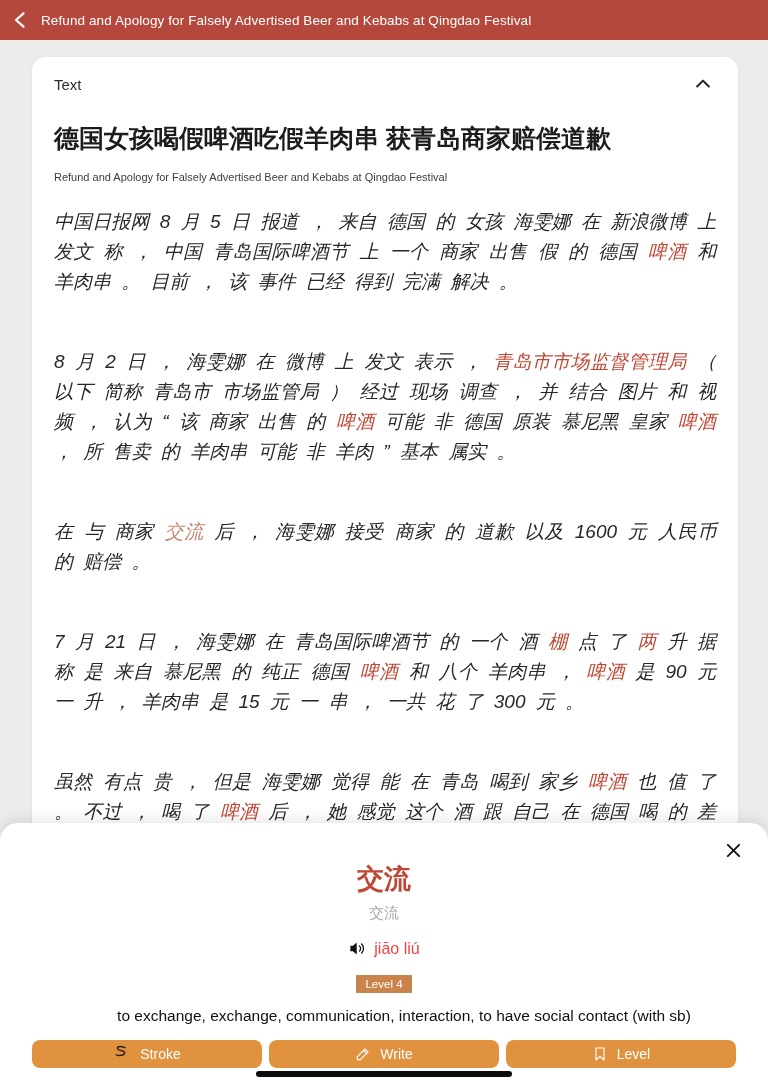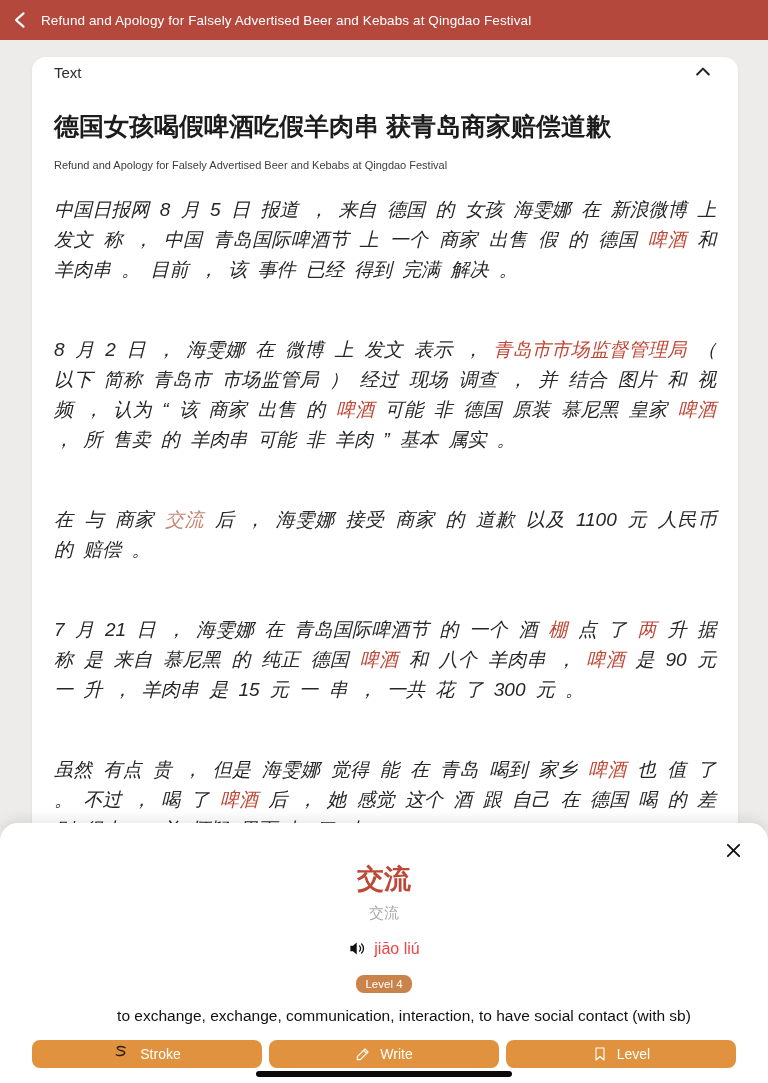--- a/index.html
+++ b/index.html
@@ -22,21 +22,21 @@
     position:absolute;top:0;left:0;right:0;height:40px;
     background:var(--c-topbar);
     display:flex;align-items:center;padding:0 10px;gap:9px;
   }
   .topbar .back{width:22px;height:22px;display:flex;align-items:center;justify-content:center;cursor:pointer;}
   .topbar .bar-title{color:#fff;font-size:13.5px;letter-spacing:.1px;white-space:nowrap;}
   
   .card{
     position:absolute;top:57px;left:32px;right:30px;bottom:0;
     background:#fff;border-radius:14px 14px 0 0;
-    padding:2px 22px 0 22px;
+    padding:14px 22px 0 22px;
     box-shadow:0 1px 4px rgba(0,0,0,.05);
     overflow:hidden;
   }
   .card-header{display:flex;align-items:center;justify-content:space-between;}
   .section-label{font-size:15px;color:#2e2e2e;}
   .collapse-btn{width:26px;height:26px;display:flex;align-items:center;justify-content:center;cursor:pointer;}
   .title-zh{margin-top:24px;font-size:25px;font-weight:700;color:#1c1c1c;line-height:1.4;}
   .title-en{margin-top:15px;font-size:11px;color:#3d3d3d;}
   .article-body{margin-top:24px;}
   .article-body p{
@@ -54,21 +54,21 @@
   }
   .popup .close{
     position:absolute;top:16px;right:24px;width:22px;height:22px;
     display:flex;align-items:center;justify-content:center;cursor:pointer;
   }
   .popup .word{margin-top:38px;font-size:27px;font-weight:700;color:var(--c-accent);}
   .popup .variant{margin-top:7px;font-size:15px;color:#A9A9A9;}
   .popup .pron{margin-top:16px;display:flex;align-items:center;justify-content:center;gap:7px;font-size:16px;color:#ef4444;}
   .popup .badge{
     display:inline-block;margin-top:17px;background:var(--c-badge);color:#fff;
-    font-size:11.5px;padding:3px 9px;border-radius:8px;
+    font-size:11.5px;padding:3px 9px;border-radius:1px;
   }
   .popup .definition{margin-top:14px;font-size:15.5px;color:#101010;padding:0 20px;margin-left:40px;}
   .popup .btn-row{margin-top:15px;display:flex;gap:7px;padding:0 32px;}
   .popup .action-btn{
     flex:1;height:28px;background:var(--c-button);border:none;border-radius:8px;
     color:#fff;font-size:14px;display:flex;align-items:center;justify-content:center;gap:9px;
     cursor:pointer;font-family:inherit;
   }
   .home-indicator{
     position:absolute;bottom:6px;left:50%;transform:translateX(-50%);
@@ -99,21 +99,21 @@
           <polyline points="5,15 12,8 19,15" fill="none" stroke="#222222" stroke-width="2.4" stroke-linecap="round" stroke-linejoin="round"></polyline>
         </svg>
       </span>
     </div>
   </div>
   <div class="title-zh">德国女孩喝假啤酒吃假羊肉串 获青岛商家赔偿道歉</div>
   <div class="title-en">Refund and Apology for Falsely Advertised Beer and Kebabs at Qingdao Festival</div>
   <div class="article-body">
       <p><span>中国日报网</span> <span>8</span> <span>月</span> <span>5</span> <span>日</span> <span>报道</span> <span>，</span> <span>来自</span> <span>德国</span> <span>的</span> <span>女孩</span> <span>海雯娜</span> <span>在</span> <span>新浪微博</span> <span>上</span> <span>发文</span> <span>称</span> <span>，</span> <span>中国</span> <span>青岛国际啤酒节</span> <span>上</span> <span>一个</span> <span>商家</span> <span>出售</span> <span>假</span> <span>的</span> <span>德国</span> <span class="hl">啤酒</span> <span>和</span> <span>羊肉串</span> <span>。</span> <span>目前</span> <span>，</span> <span>该</span> <span>事件</span> <span>已经</span> <span>得到</span> <span>完满</span> <span>解决</span> <span>。</span></p>
       <p><span>8</span> <span>月</span> <span>2</span> <span>日</span> <span>，</span> <span>海雯娜</span> <span>在</span> <span>微博</span> <span>上</span> <span>发文</span> <span>表示</span> <span>，</span> <span class="hl">青岛市市场监督管理局</span> <span>（</span> <span>以下</span> <span>简称</span> <span>青岛市</span> <span>市场监管局</span> <span>）</span> <span>经过</span> <span>现场</span> <span>调查</span> <span>，</span> <span>并</span> <span>结合</span> <span>图片</span> <span>和</span> <span>视频</span> <span>，</span> <span>认为</span> <span>“</span> <span>该</span> <span>商家</span> <span>出售</span> <span>的</span> <span class="hl">啤酒</span> <span>可能</span> <span>非</span> <span>德国</span> <span>原装</span> <span>慕尼黑</span> <span>皇家</span> <span class="hl">啤酒</span> <span>，</span> <span>所</span> <span>售卖</span> <span>的</span> <span>羊肉串</span> <span>可能</span> <span>非</span> <span>羊肉</span> <span>”</span> <span>基本</span> <span>属实</span> <span>。</span></p>
-      <p><span>在</span> <span>与</span> <span>商家</span> <span class="hl-sel">交流</span> <span>后</span> <span>，</span> <span>海雯娜</span> <span>接受</span> <span>商家</span> <span>的</span> <span>道歉</span> <span>以及</span> <span>1100</span> <span>元</span> <span>人民币</span> <span>的</span> <span>赔偿</span> <span>。</span></p>
+      <p><span>在</span> <span>与</span> <span>商家</span> <span class="hl-sel">交流</span> <span>后</span> <span>，</span> <span>海雯娜</span> <span>接受</span> <span>商家</span> <span>的</span> <span>道歉</span> <span>以及</span> <span>1600</span> <span>元</span> <span>人民币</span> <span>的</span> <span>赔偿</span> <span>。</span></p>
       <p><span>7</span> <span>月</span> <span>21</span> <span>日</span> <span>，</span> <span>海雯娜</span> <span>在</span> <span>青岛国际啤酒节</span> <span>的</span> <span>一个</span> <span>酒</span> <span class="hl">棚</span> <span>点</span> <span>了</span> <span class="hl">两</span> <span>升</span> <span>据称</span> <span>是</span> <span>来自</span> <span>慕尼黑</span> <span>的</span> <span>纯正</span> <span>德国</span> <span class="hl">啤酒</span> <span>和</span> <span>八个</span> <span>羊肉串</span> <span>，</span> <span class="hl">啤酒</span> <span>是</span> <span>90</span> <span>元</span> <span>一</span> <span>升</span> <span>，</span> <span>羊肉串</span> <span>是</span> <span>15</span> <span>元</span> <span>一</span> <span>串</span> <span>，</span> <span>一共</span> <span>花</span> <span>了</span> <span>300</span> <span>元</span> <span>。</span></p>
       <p><span>虽然</span> <span>有点</span> <span>贵</span> <span>，</span> <span>但是</span> <span>海雯娜</span> <span>觉得</span> <span>能</span> <span>在</span> <span>青岛</span> <span>喝到</span> <span>家乡</span> <span class="hl">啤酒</span> <span>也</span> <span>值</span> <span>了</span> <span>。</span> <span>不过</span> <span>，</span> <span>喝</span> <span>了</span> <span class="hl">啤酒</span> <span>后</span> <span>，</span> <span>她</span> <span>感觉</span> <span>这个</span> <span>酒</span> <span>跟</span> <span>自己</span> <span>在</span> <span>德国</span> <span>喝</span> <span>的</span> <span>差别</span> <span>很大</span> <span>，</span> <span>并</span> <span>怀疑</span> <span>里面</span> <span>加</span> <span>了</span> <span>水</span> <span>。</span></p>
     </div>
 </div>
 
 <div class="popup">
   <div class="close">
     <span>
       <svg width="17" height="17" viewBox="0 0 24 24">
         <line x1="4" y1="4" x2="20" y2="20" stroke="#111111" stroke-width="2.6" stroke-linecap="round"></line>

